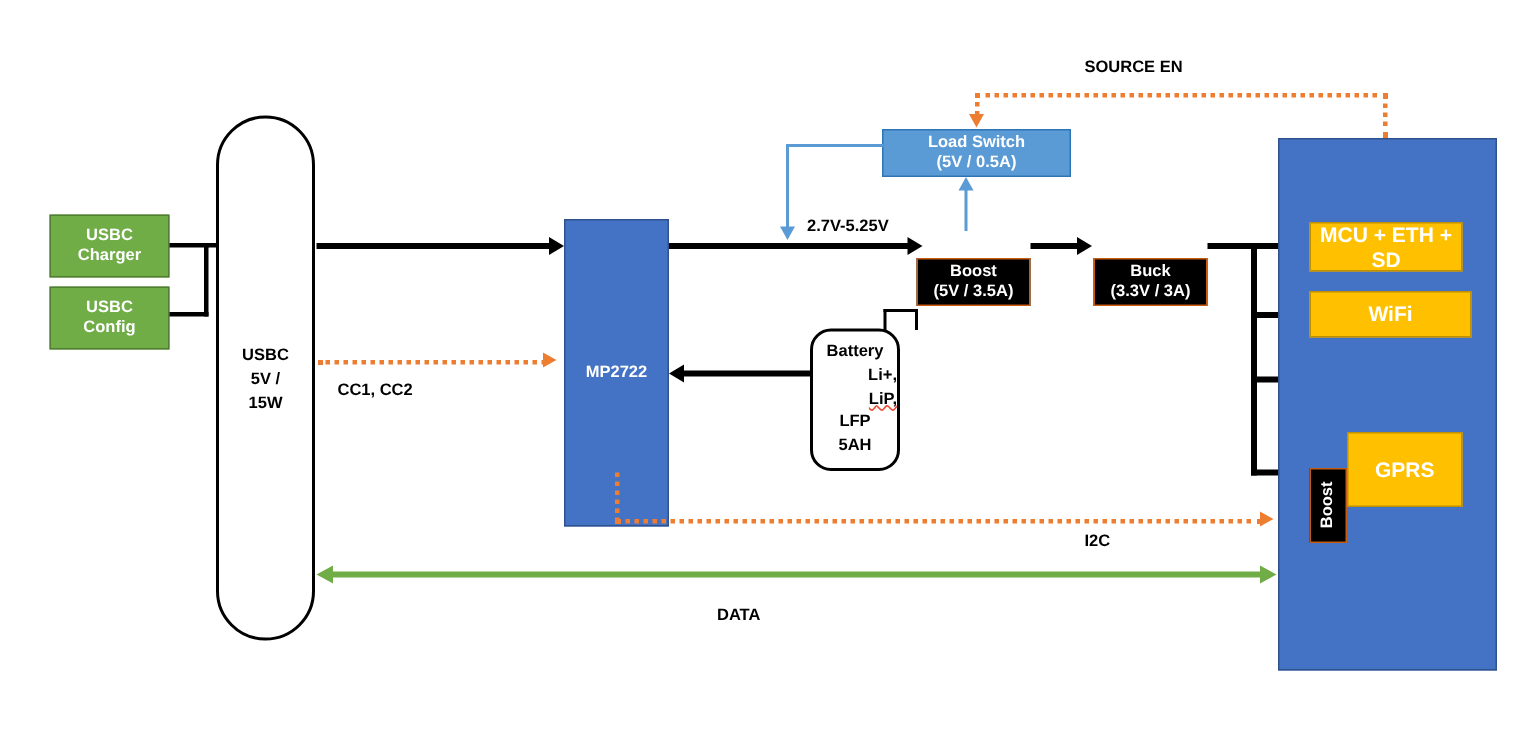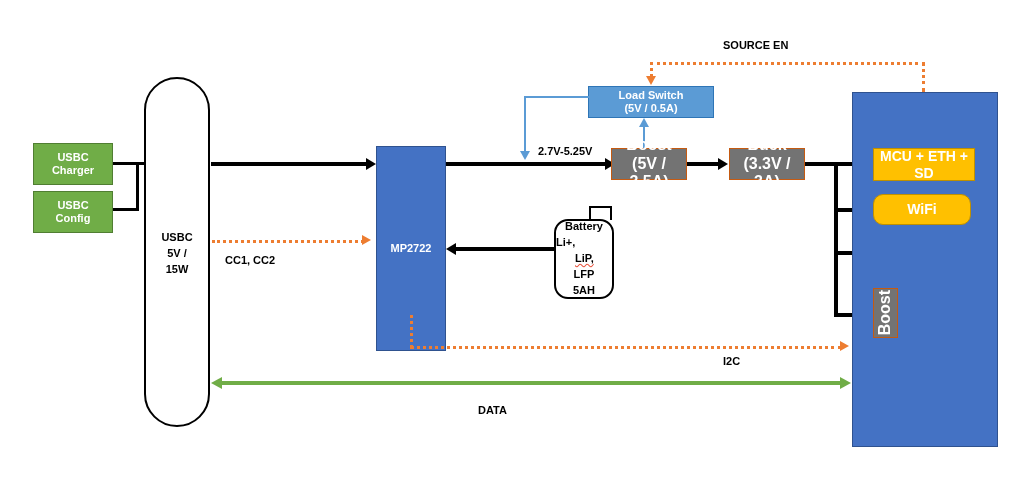--- a/index.html
+++ b/index.html
@@ -7,21 +7,21 @@
        font-family:"Liberation Sans",sans-serif;}
   #stage{position:relative;width:1024px;height:490px;background:#fff;}
 
   .box{position:absolute;box-sizing:border-box;display:flex;
        flex-direction:column;align-items:center;justify-content:center;
        text-align:center;color:#fff;font-weight:bold;line-height:1.15;}
 
   .green{background:#70AD47;border:1px solid #507E32;font-size:11px;}
   .blue-big{background:#4472C4;border:1px solid #2F528F;}
   .blue-mid{background:#5B9BD5;border:1px solid #2E75B6;font-size:11px;}
-  .orange{background:#737373;border:1px solid #C55A11;font-size:16px;}
+  .orange{background:#000000;border:1px solid #C55A11;font-size:11px;margin-top:24px;}
   .gold{background:#FFC000;border:1px solid #BF9000;font-size:14px;}
   .panel{background:#4472C4;border:1px solid #2F528F;}
 
   .usbc-oval{position:absolute;box-sizing:border-box;border:2px solid #000;
              border-radius:60px;background:#fff;display:flex;
              align-items:center;justify-content:center;}
   .usbc-label{position:absolute;color:#000;font-size:11px;font-weight:bold;
               text-align:center;line-height:1.45;}
 
   .batt-body{position:absolute;box-sizing:border-box;border:2px solid #000;
@@ -98,21 +98,21 @@
 
   <div class="ln" style="left:446px;top:162px;width:164px;height:4px;"></div>
   <div class="ar ar-r" style="left:605px;top:158px;"></div>
   <div class="tag" style="left:538px;top:145px;">2.7V-5.25V</div>
 
   <div class="ln" style="left:455px;top:247px;width:125px;height:4px;"></div>
   <div class="ar ar-r" style="left:571px;top:243px;"></div>
   <div class="ar ar-l" style="left:446px;top:243px;"></div>
 
   <div class="batt-nub" style="left:589px;top:206px;width:23px;height:14px;"></div>
-  <div class="batt-body" style="left:554px;top:219px;width:60px;height:80px;">
+  <div class="batt-body" style="left:540px;top:219px;width:60px;height:95px;text-align:right;">
     <div>Battery</div>
     <div>
       <span>Li+, </span><span class="squiggle">LiP,</span>
     </div>
     <div>LFP</div>
     <div>5AH</div>
   </div>
 
   <div class="box blue-mid" style="left:588px;top:86px;width:126px;height:32px;">
     <span>Load Switch</span>
@@ -152,25 +152,28 @@
   <div class="ar ar-r" style="left:857px;top:247px;"></div>
 
   <div class="ln" style="left:834px;top:313px;width:28px;height:4px;"></div>
   <div class="ar ar-r" style="left:857px;top:309px;"></div>
 
   <div class="panel" style="position:absolute;left:852px;top:92px;width:144px;height:353px;"></div>
 
   <div class="box gold" style="left:873px;top:148px;width:102px;height:33px;">
     <span>MCU + ETH + SD</span>
   </div>
-  <div class="box gold" style="left:873px;top:194px;width:98px;height:31px;border-radius:10px;">
+  <div class="box gold" style="left:873px;top:194px;width:108px;height:31px;">
     <span>WiFi</span>
   </div>
   <div class="box orange" style="left:873px;top:288px;width:25px;height:50px;padding:0;">
     <span class="vlabel">Boost</span>
+  </div>
+  <div class="box gold" style="left:898px;top:288px;width:77px;height:50px;">
+    <span>GPRS</span>
   </div>
 
   <div class="dot-h" style="left:650px;top:62px;width:275px;"></div>
   <div class="dot-v" style="left:922px;top:62px;height:30px;"></div>
   <div class="dot-v" style="left:650px;top:62px;height:15px;"></div>
   <div class="ar ar-d-o" style="left:646px;top:76px;"></div>
   <div class="tag" style="left:723px;top:39px;">SOURCE EN</div>
 
   <div class="dot-h" style="left:212px;top:240px;width:152px;"></div>
   <div class="ar ar-r-o" style="left:362px;top:235px;"></div>

